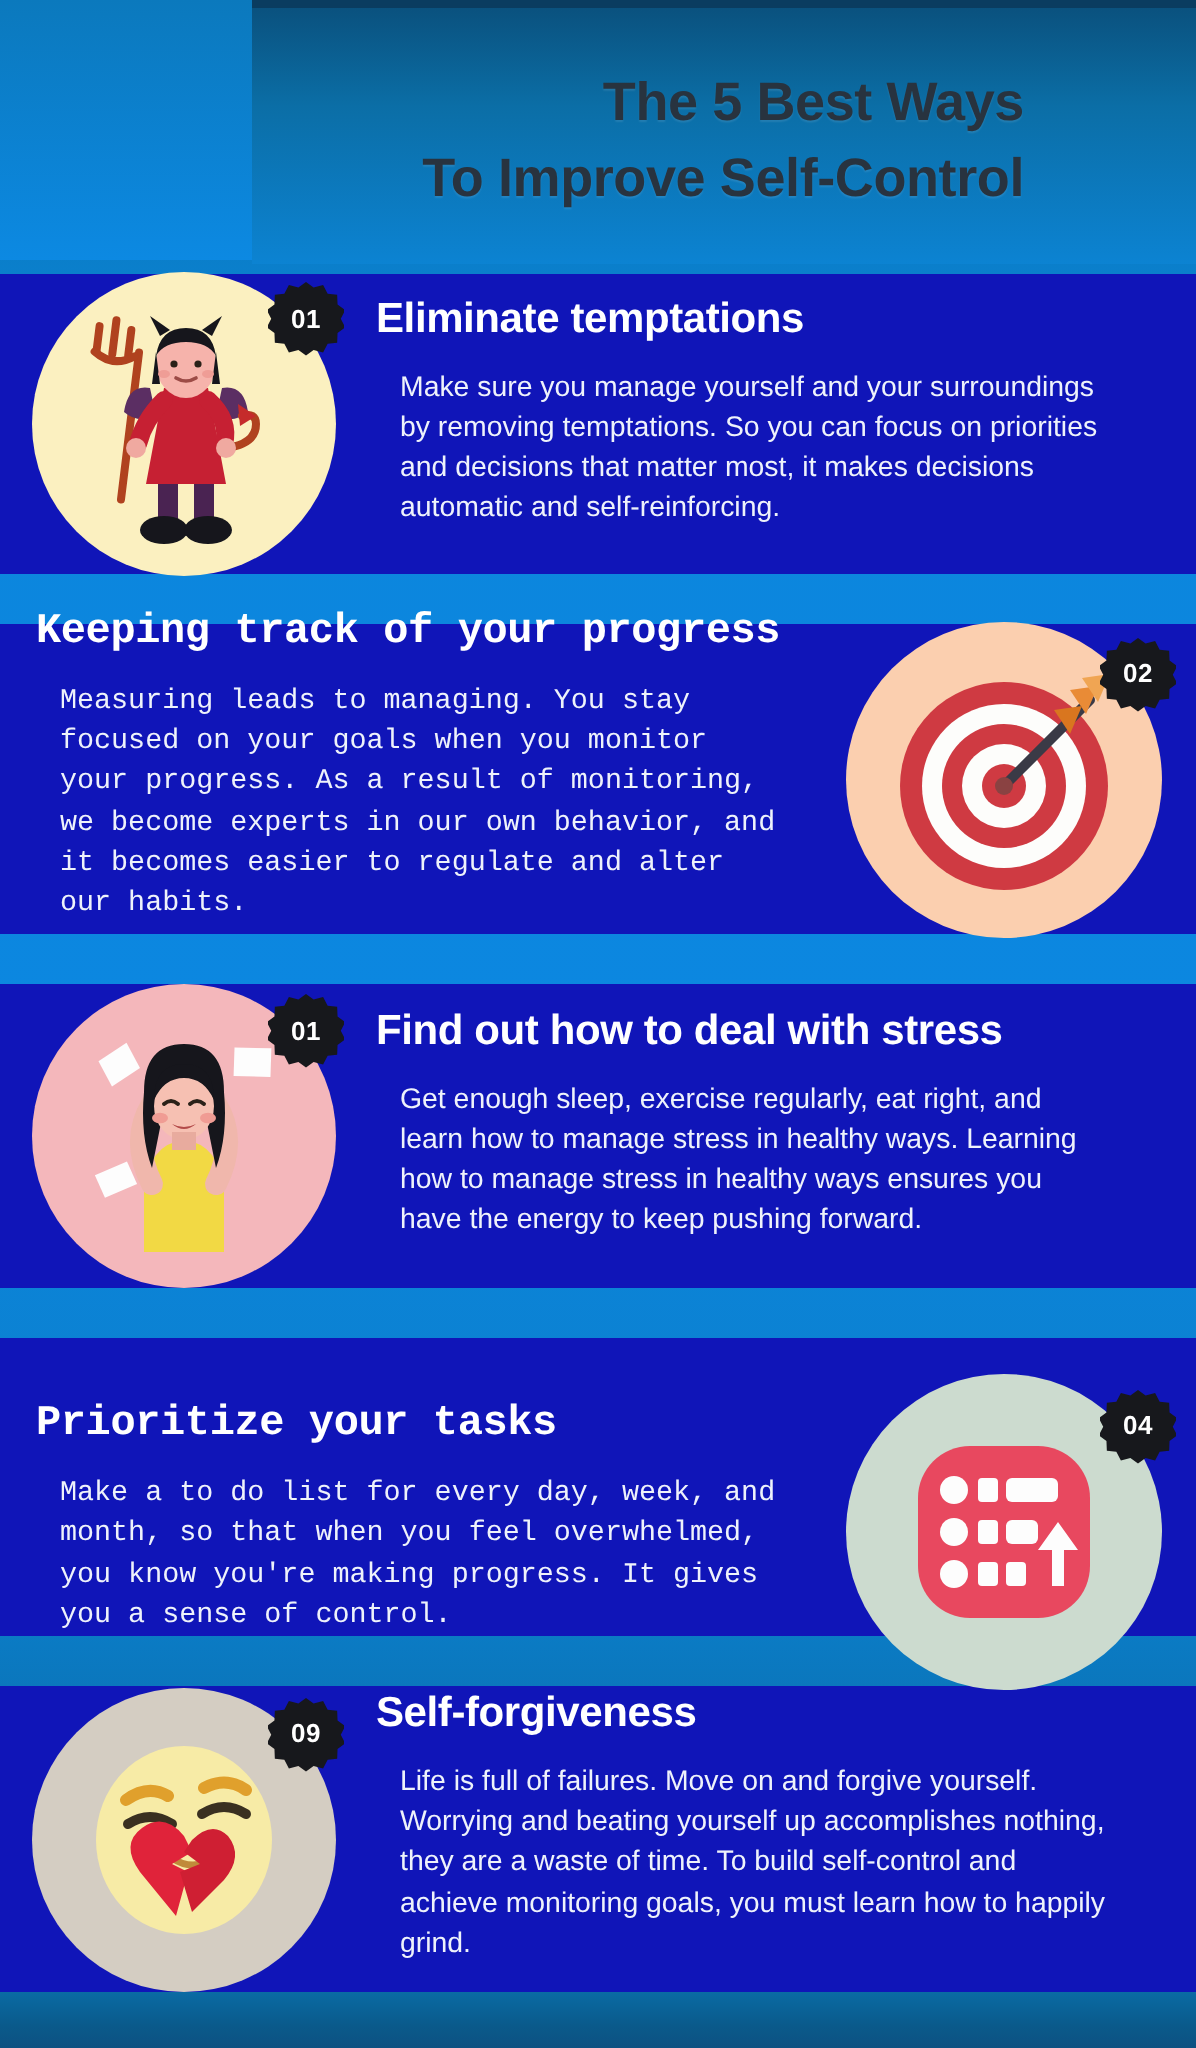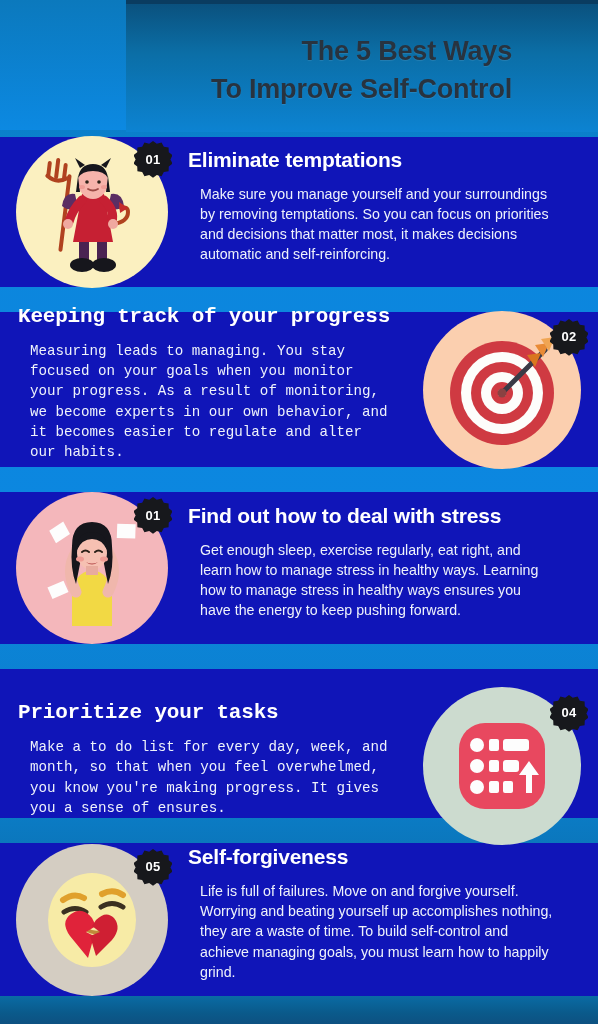--- a/index.html
+++ b/index.html
@@ -368,21 +368,21 @@
       </div>
       <div class="badge">
         <svg viewBox="0 0 40 40">
           <path fill="#17181c" d="M20 1 L24 4 L29 2.6 L31.4 7.2 L36.4 7.8 L36.6 12.9 L40.6 15.9 L38.3 20.4 L40.6 24.9 L36.6 27.9 L36.4 33 L31.4 33.6 L29 38.2 L24 36.8 L20 39.8 L16 36.8 L11 38.2 L8.6 33.6 L3.6 33 L3.4 27.9 L-0.6 24.9 L1.7 20.4 L-0.6 15.9 L3.4 12.9 L3.6 7.8 L8.6 7.2 L11 2.6 L16 4 Z"></path>
         </svg>
         <div class="num">04</div>
       </div>
     </div>
     <div class="copy">
       <h2 class="heading">Prioritize your tasks</h2>
-      <p class="body">Make a to do list for every day, week, and month, so that when you feel overwhelmed, you know you're making progress. It gives you a sense of ensures.</p>
+      <p class="body">Make a to do list for every day, week, and month, so that when you feel overwhelmed, you know you're making progress. It gives you a sense of control.</p>
     </div>
   </div>
 
   <div class="row r5">
     <div class="media">
       <div class="disc d5">
         <svg class="art" viewBox="0 0 152 152">
           <ellipse cx="76" cy="76" rx="44" ry="47" fill="#f7eba6"></ellipse>
 
           <path d="M47 56 Q58 48 68 54" stroke="#e0a02c" stroke-width="6" fill="none" stroke-linecap="round"></path>
@@ -395,22 +395,22 @@
 
           <path d="M76 74 Q66 62 55 70 Q44 78 54 92 L72 114 L78 92 L70 88 L80 82 Z" fill="#e0233a"></path>
 
           <path d="M80 76 Q90 66 98 74 Q106 84 96 96 L80 112 L74 92 L84 88 L76 82 Z" fill="#cf1f33"></path>
         </svg>
       </div>
       <div class="badge">
         <svg viewBox="0 0 40 40">
           <path fill="#17181c" d="M20 1 L24 4 L29 2.6 L31.4 7.2 L36.4 7.8 L36.6 12.9 L40.6 15.9 L38.3 20.4 L40.6 24.9 L36.6 27.9 L36.4 33 L31.4 33.6 L29 38.2 L24 36.8 L20 39.8 L16 36.8 L11 38.2 L8.6 33.6 L3.6 33 L3.4 27.9 L-0.6 24.9 L1.7 20.4 L-0.6 15.9 L3.4 12.9 L3.6 7.8 L8.6 7.2 L11 2.6 L16 4 Z"></path>
         </svg>
-        <div class="num">05</div>
+        <div class="num">09</div>
       </div>
     </div>
     <div class="copy">
       <h2 class="heading">Self-forgiveness</h2>
-      <p class="body">Life is full of failures. Move on and forgive yourself. Worrying and beating yourself up accomplishes nothing, they are a waste of time. To build self-control and achieve managing goals, you must learn how to happily grind.</p>
+      <p class="body">Life is full of failures. Move on and forgive yourself. Worrying and beating yourself up accomplishes nothing, they are a waste of time. To build self-control and achieve monitoring goals, you must learn how to happily grind.</p>
     </div>
   </div>
 
 </div>
 
 </body></html>

